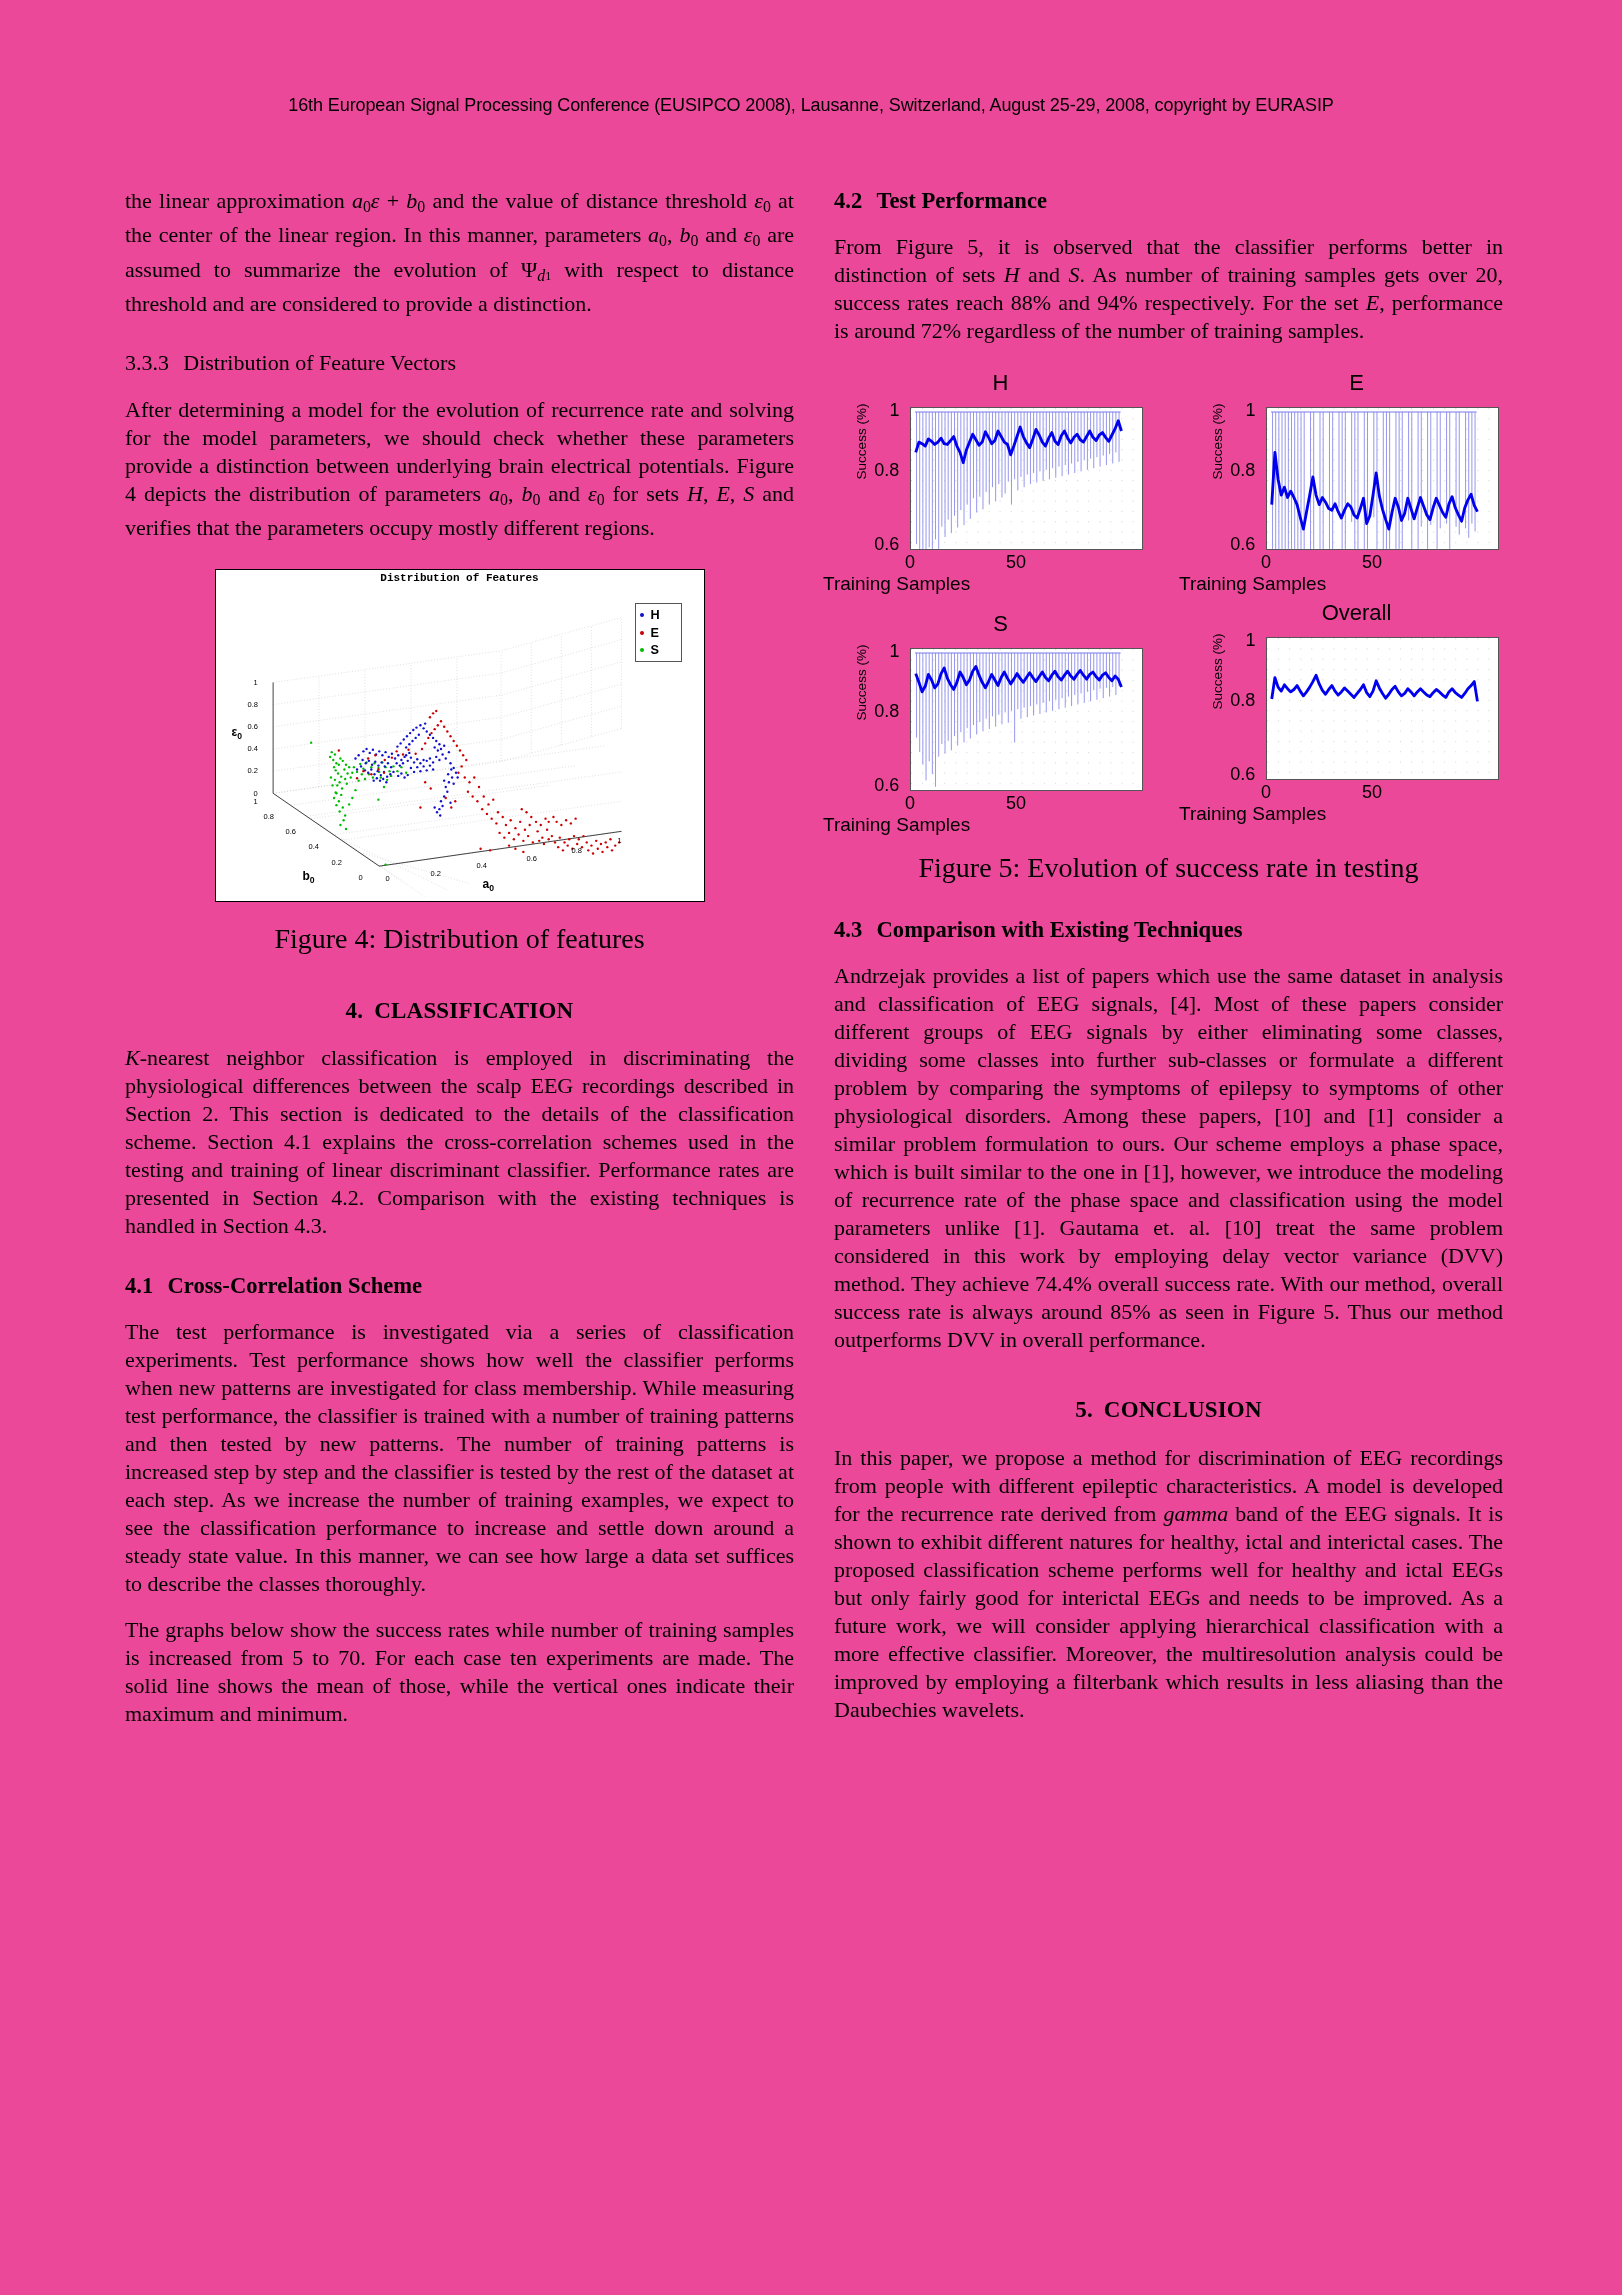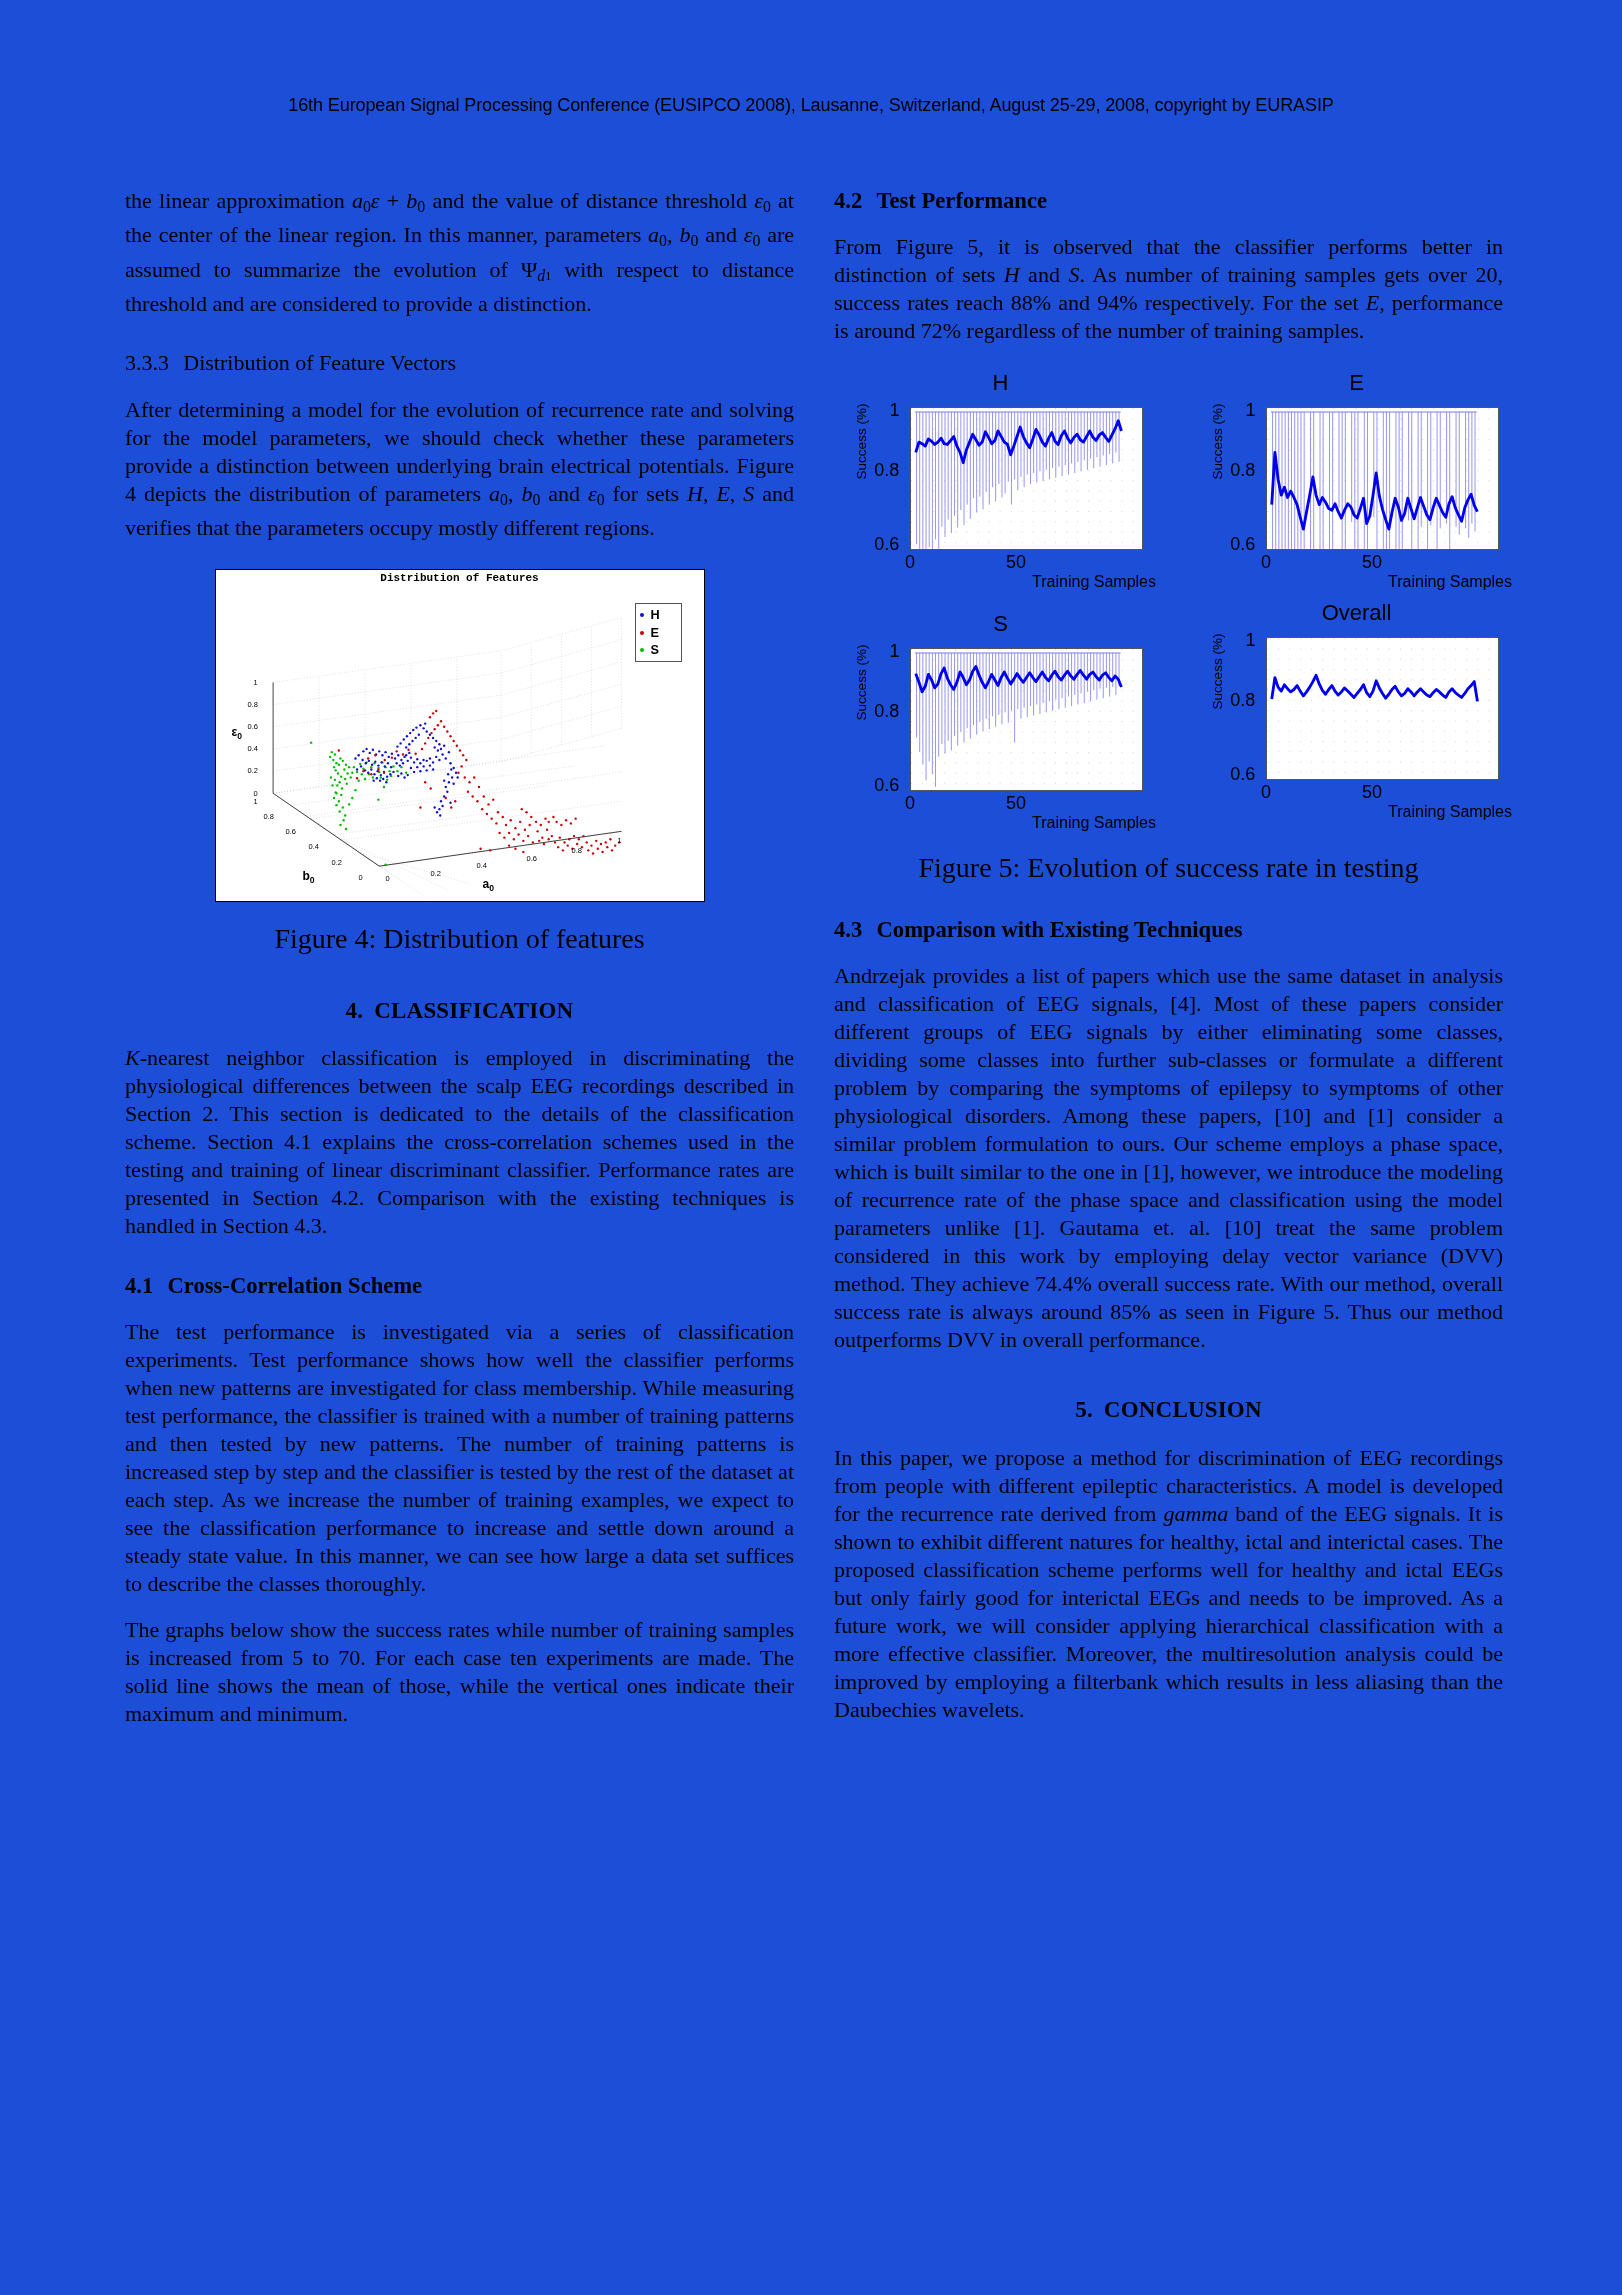--- a/index.html
+++ b/index.html
@@ -2,21 +2,21 @@
 <html style="font-size:12.7px"><head>
 <meta charset="utf-8">
 <style>
   html,body{margin:0;padding:0;background:#fff;}
   body{
     width:1622px;height:2295px;position:relative;
     font-family:"Liberation Serif", serif;
     color:#000;
     -webkit-font-smoothing:antialiased;
   }
-  .page{position:absolute;inset:0;background:#1d4ed8;}
+  .page{position:absolute;inset:0;background:#ec4899;}
 
   .conf-header{
     position:absolute;left:0;right:0;top:95px;
     text-align:center;
     font-family:"Liberation Sans", sans-serif;
     font-size:18px;
     letter-spacing:-0.1px;
     color:#000;
   }
 
@@ -152,23 +152,23 @@
     font-size:18px;line-height:1;
     text-align:right;width:48px;
   }
   .sp .xtick{
     position:absolute;
     font-family:"Liberation Sans", sans-serif;
     font-size:18px;line-height:1;text-align:center;
   }
   .sp .xlab{
     position:absolute;left:24px;width:333px;top:200px;
-    text-align:right;
+    text-align:left;
     font-family:"Liberation Sans", sans-serif;
-    font-size:16px;
+    font-size:19px;
   }
   .clear{clear:both;}
 </style>
 </head>
 <body>
 
 <div class="page">
 
   <div class="conf-header">16th European Signal Processing Conference (EUSIPCO 2008), Lausanne, Switzerland, August 25-29, 2008, copyright by EURASIP</div>
 

